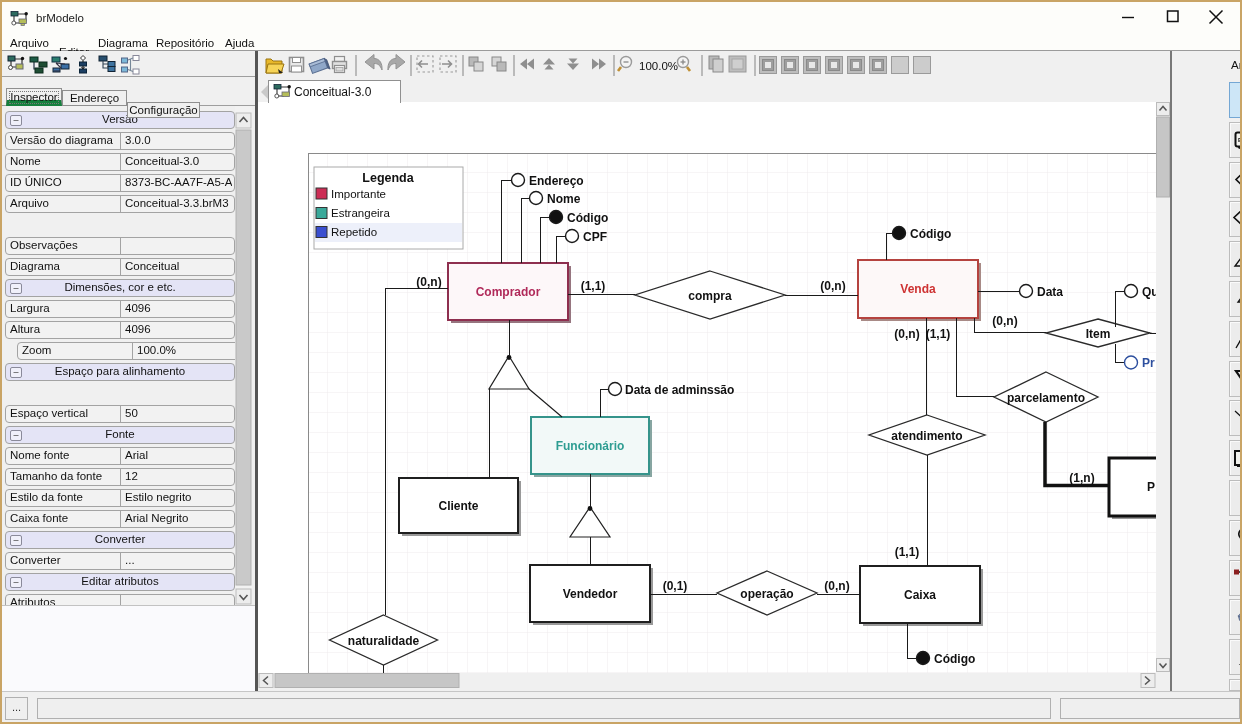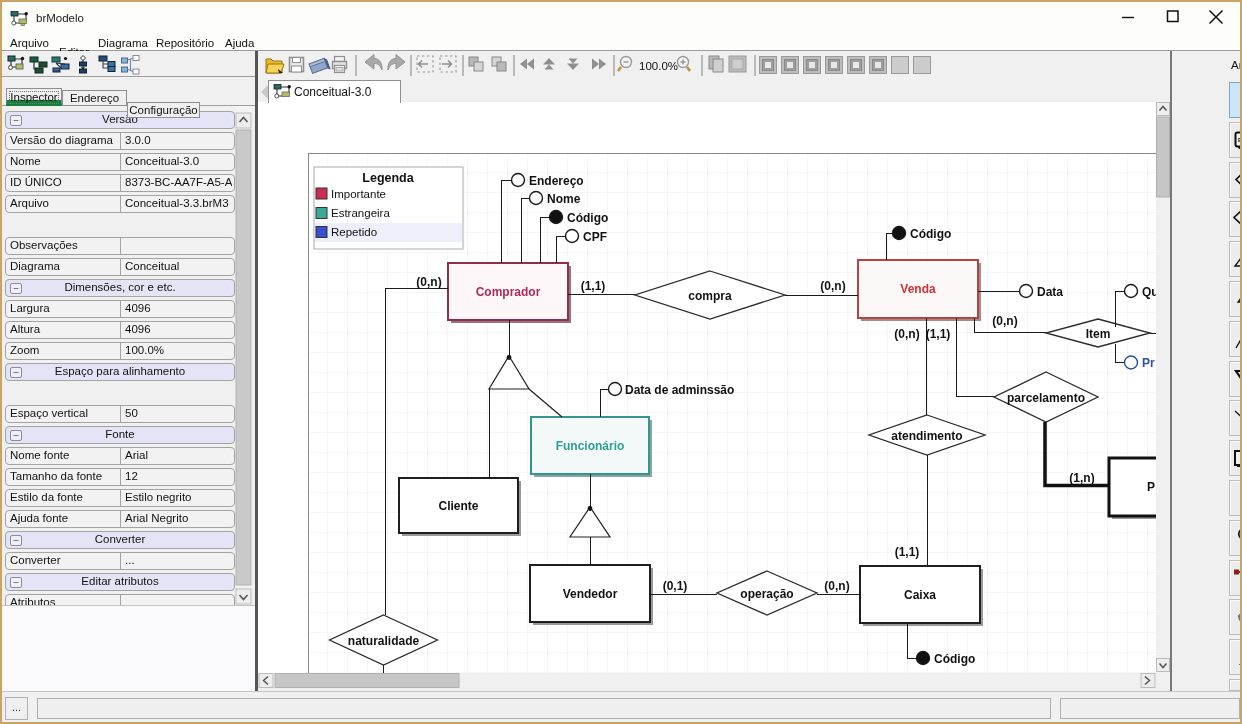--- a/index.html
+++ b/index.html
@@ -158,21 +158,21 @@
           <span class="plab">Largura</span>
           <span class="pval">4096</span>
         </div>
       </div>
 <div class="prow" style="left:0;top:216px;width:253px">
         <div class="pcell">
           <span class="plab">Altura</span>
           <span class="pval">4096</span>
         </div>
       </div>
-<div class="prow" style="left:0;top:237px;width:214px">
+<div class="prow" style="left:12px;top:237px;width:214px">
         <div class="pcell">
           <span class="plab">Zoom</span>
           <span class="pval">100.0%</span>
         </div>
       </div>
 <div class="prow" style="left:0;top:258px;width:253px">
         <div class="phead"><span class="pminus">–</span>Espaço para alinhamento</div>
       </div>
 <div class="prow" style="left:0;top:300px;width:253px">
         <div class="pcell">
@@ -196,21 +196,21 @@
         </div>
       </div>
 <div class="prow" style="left:0;top:384px;width:275px">
         <div class="pcell">
           <span class="plab">Estilo da fonte</span>
           <span class="pval">Estilo negrito</span>
         </div>
       </div>
 <div class="prow" style="left:0;top:405px;width:253px">
         <div class="pcell">
-          <span class="plab">Ajuda fonte</span>
+          <span class="plab">Caixa fonte</span>
           <span class="pval">Arial Negrito</span>
         </div>
       </div>
 <div class="prow" style="left:0;top:426px;width:253px">
         <div class="phead"><span class="pminus">–</span>Converter</div>
       </div>
 <div class="prow" style="left:0;top:447px;width:253px">
         <div class="pcell">
           <span class="plab">Converter</span>
           <span class="pval">...</span>

